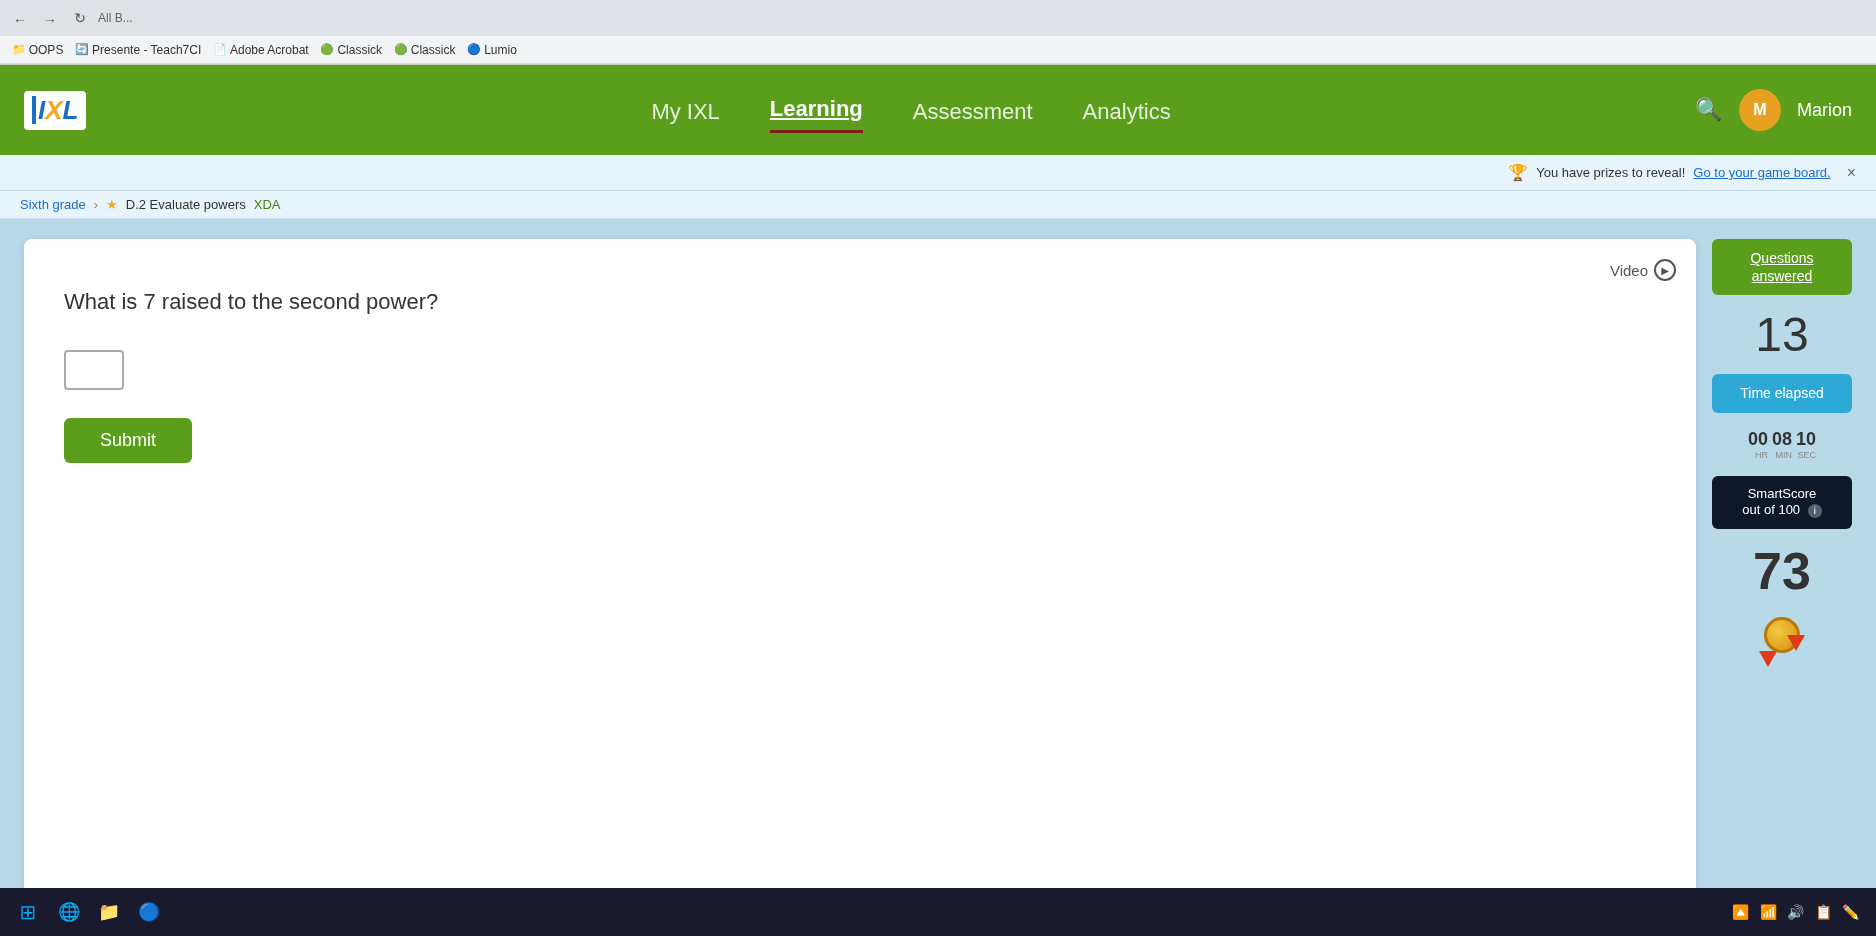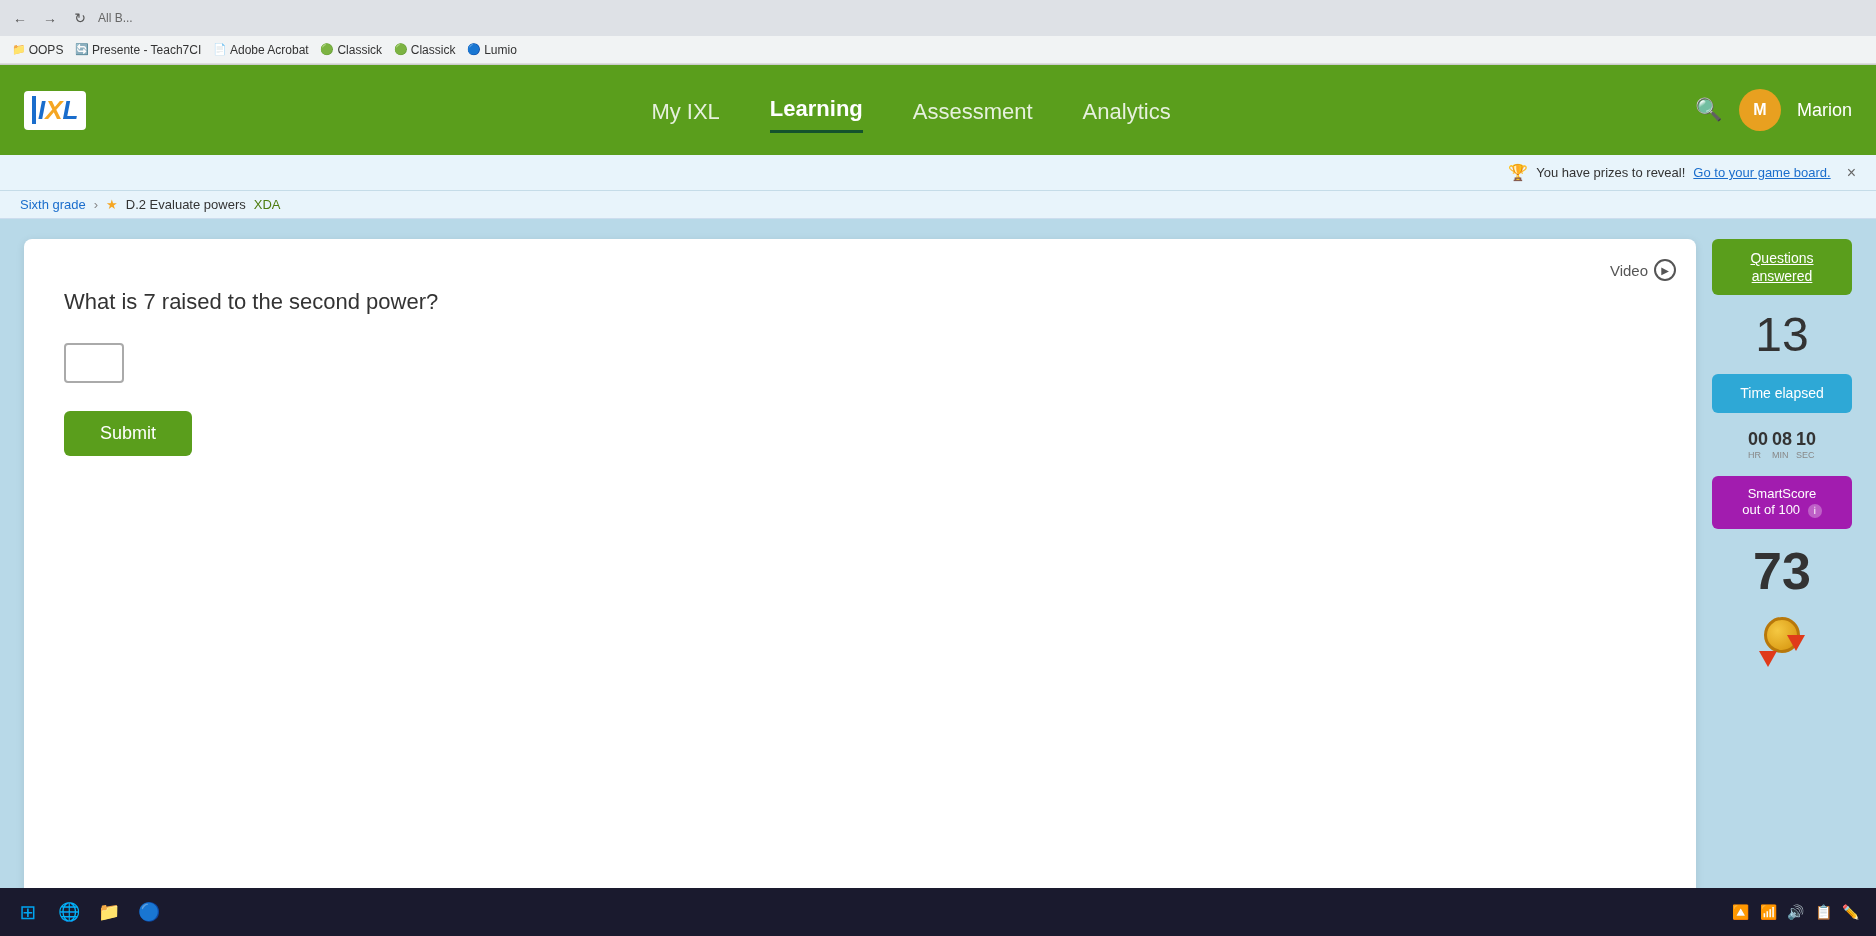--- a/index.html
+++ b/index.html
@@ -93,21 +93,22 @@
       color: rgba(255,255,255,0.85);
       font-size: 22px;
       font-weight: 400;
       cursor: pointer;
       text-decoration: none;
       padding: 8px 0;
     }
     .nav-item.active {
       color: white;
       font-weight: 700;
-      border-bottom: 3px solid #14532d;
+      border-bottom: 3px solid #7f1d1d;
+      text-decoration: underline;
     }
 
     .ixl-header-right {
       display: flex;
       align-items: center;
       gap: 16px;
       margin-left: auto;
     }
     .search-icon-btn {
       color: white;
@@ -198,21 +199,21 @@
       width: 22px; height: 22px;
       border-radius: 50%;
       border: 2px solid #555;
       display: flex; align-items: center; justify-content: center;
       font-size: 10px;
     }
 
     .question-text {
       font-size: 22px;
       color: #333;
-      margin-bottom: 28px;
+      margin-bottom: 35px;
       margin-top: 10px;
     }
 
     .answer-input {
       width: 60px;
       height: 40px;
       border: 2px solid #aaa;
       border-radius: 4px;
       font-size: 18px;
       text-align: center;
@@ -276,35 +277,35 @@
     }
 
     .timer-display {
       display: flex;
       justify-content: center;
       align-items: flex-end;
       gap: 4px;
       padding: 4px 0;
     }
     .timer-segment {
-      text-align: left;
+      text-align: right;
     }
     .timer-value {
       font-size: 18px;
       font-weight: bold;
       color: #333;
     }
     .timer-label {
       font-size: 9px;
       color: #888;
       text-transform: uppercase;
     }
 
     .smartscore-btn {
-      background: #a21caf;
+      background: #0f172a;
       color: white;
       border: none;
       border-radius: 6px;
       padding: 10px 12px;
       font-size: 13px;
       cursor: pointer;
       text-align: center;
       line-height: 1.3;
       font-weight: 500;
     }

